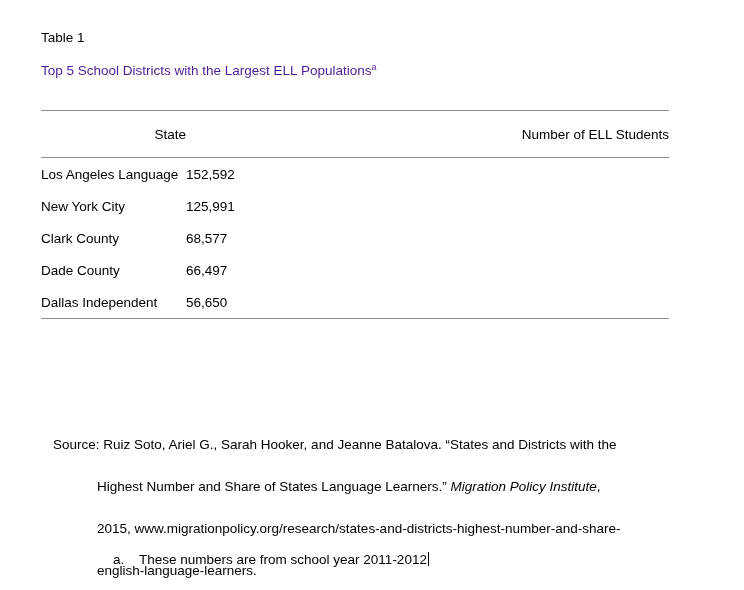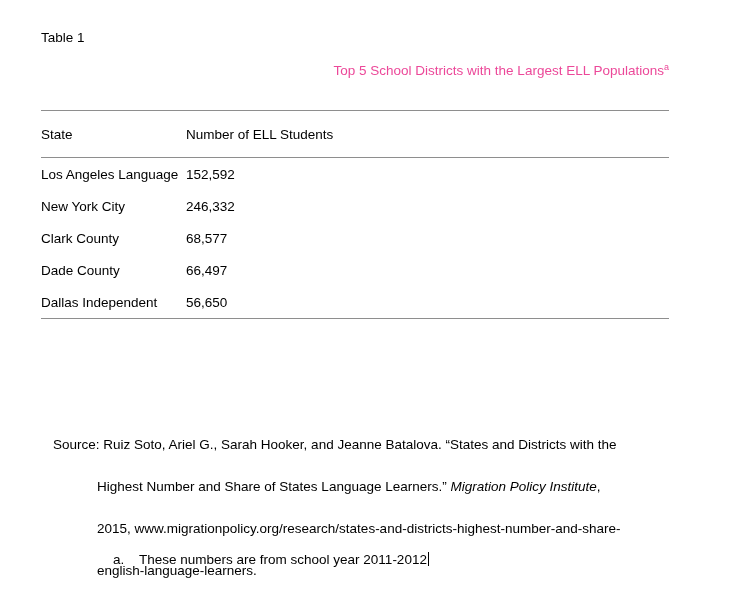--- a/index.html
+++ b/index.html
@@ -31,23 +31,22 @@
   }
   .table-number {
     font-size: 13.5px;
     line-height: 20px;
     color: #000;
     margin-bottom: 13px;
   }
   .table-title {
     font-size: 13.5px;
     line-height: 20px;
-    color: #ec4899;
+    color: #4c1d95;
     margin-bottom: 0;
-    text-align: right;
   }
   .sup {
     font-size: 9px;
     vertical-align: super;
     line-height: 0;
   }
   .rule {
     border: 0;
     border-top: 1px solid #8e8e8e;
     margin: 0;
@@ -57,21 +56,21 @@
   .rule-mid { margin-top: 0; }
   .rule-bottom { margin-top: 0; }
 
   table.data {
     border-collapse: collapse;
     width: 628px;
     table-layout: fixed;
     font-size: 13.5px;
   }
   table.data th {
-    text-align: left;
+    text-align: right;
     font-weight: normal;
     padding: 0;
     height: 46px;
     vertical-align: middle;
     font-size: 13.5px;
   }
   table.data td {
     text-align: left;
     padding: 0;
     height: 32px;
@@ -163,21 +162,21 @@
         <col class="col-state">
         <col class="col-number">
       </colgroup>
       <tbody>
         <tr class="body-first">
           <td>Los Angeles Language</td>
           <td>152,592</td>
         </tr>
         <tr>
           <td>New York City</td>
-          <td>246,332</td>
+          <td>125,991</td>
         </tr>
         <tr>
           <td>Clark County</td>
           <td>68,577</td>
         </tr>
         <tr>
           <td>Dade County</td>
           <td>66,497</td>
         </tr>
         <tr class="body-last">

